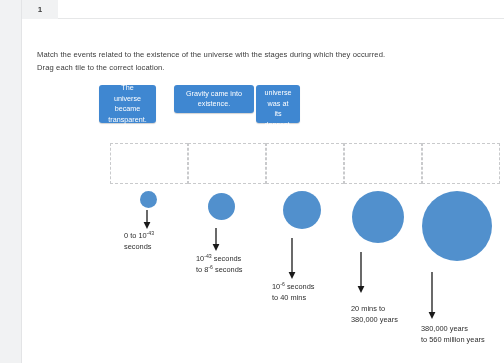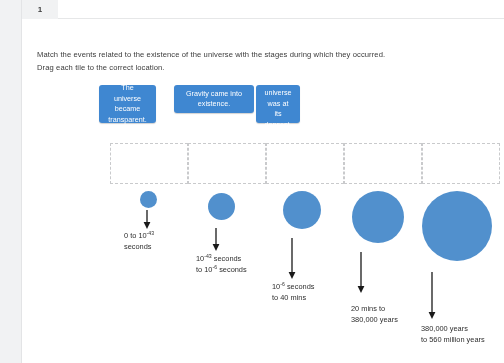--- a/index.html
+++ b/index.html
@@ -207,21 +207,21 @@
   <div>
     <span>seconds</span><sup></sup><span></span>
   </div>
 </div>
 
 <div class="stage-label" id="label-1">
   <div>
     <span>10</span><sup>-43</sup><span> seconds</span>
   </div>
   <div>
-    <span>to 10</span><sup>-6</sup><span> seconds</span>
+    <span>to 8</span><sup>-6</sup><span> seconds</span>
   </div>
 </div>
 
 <div class="stage-label" id="label-2">
   <div>
     <span>10</span><sup>-6</sup><span> seconds</span>
   </div>
   <div>
     <span>to 40 mins</span><sup></sup><span></span>
   </div>

